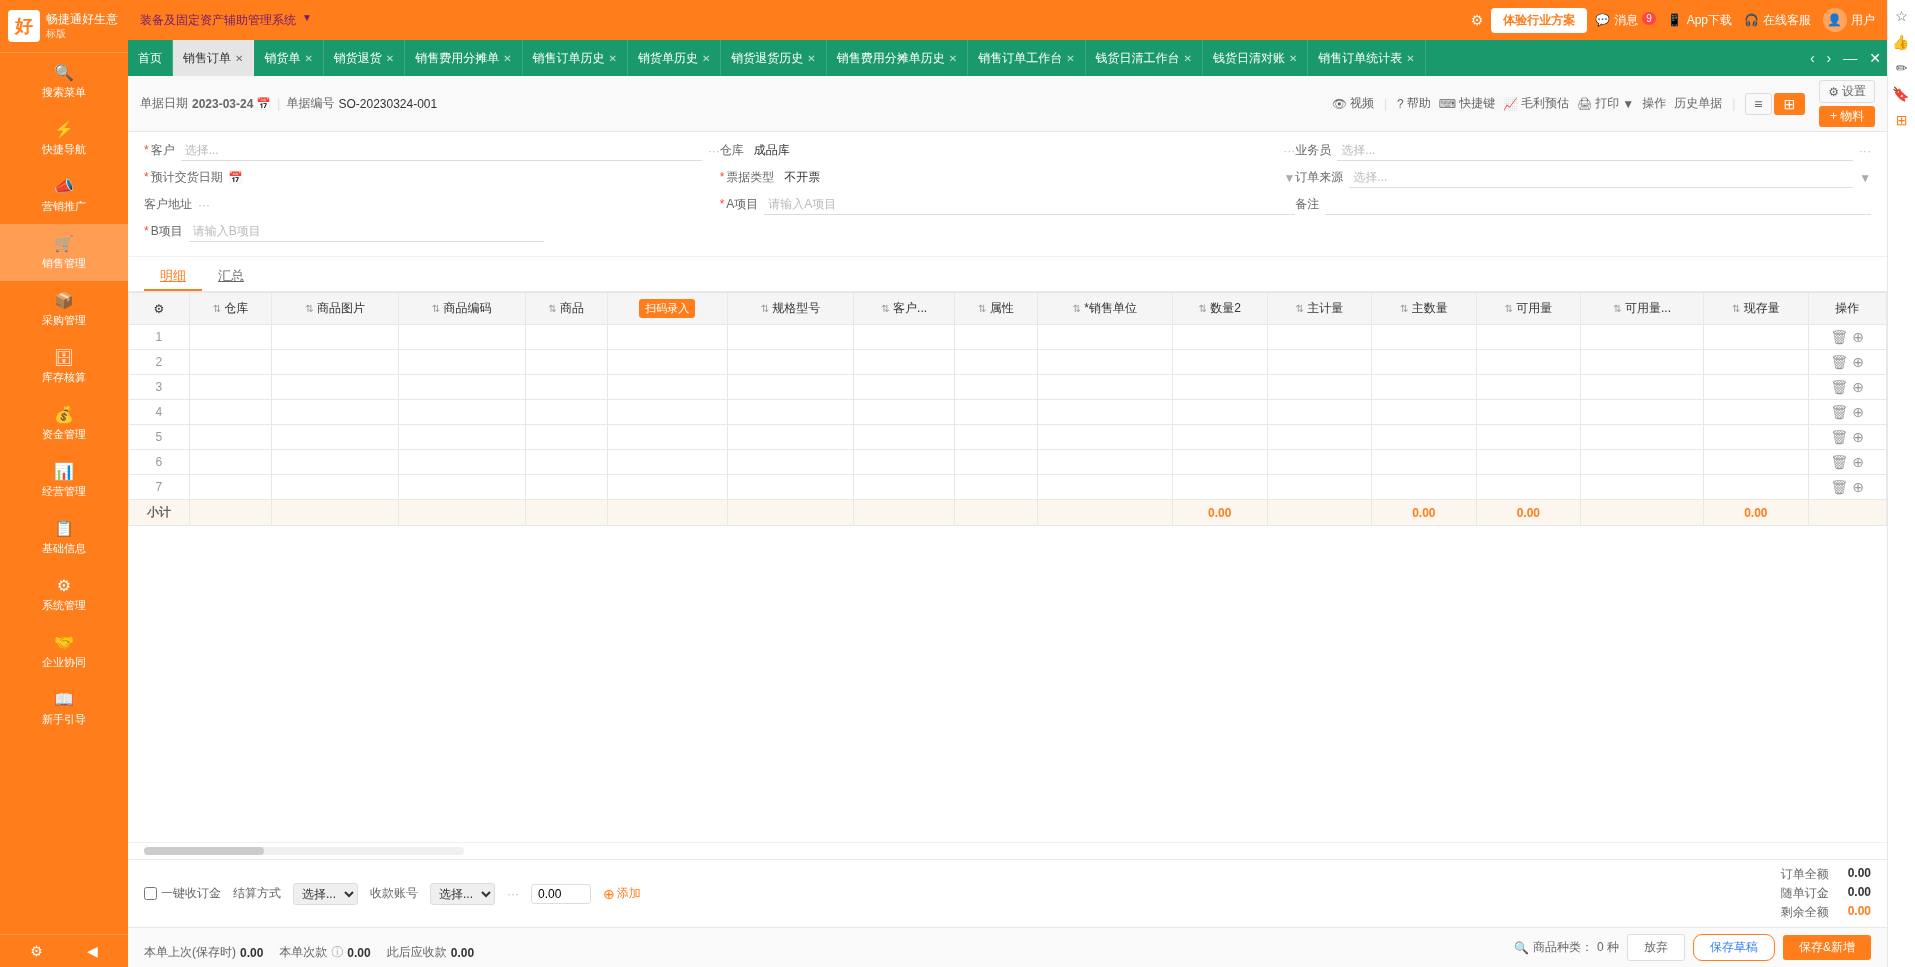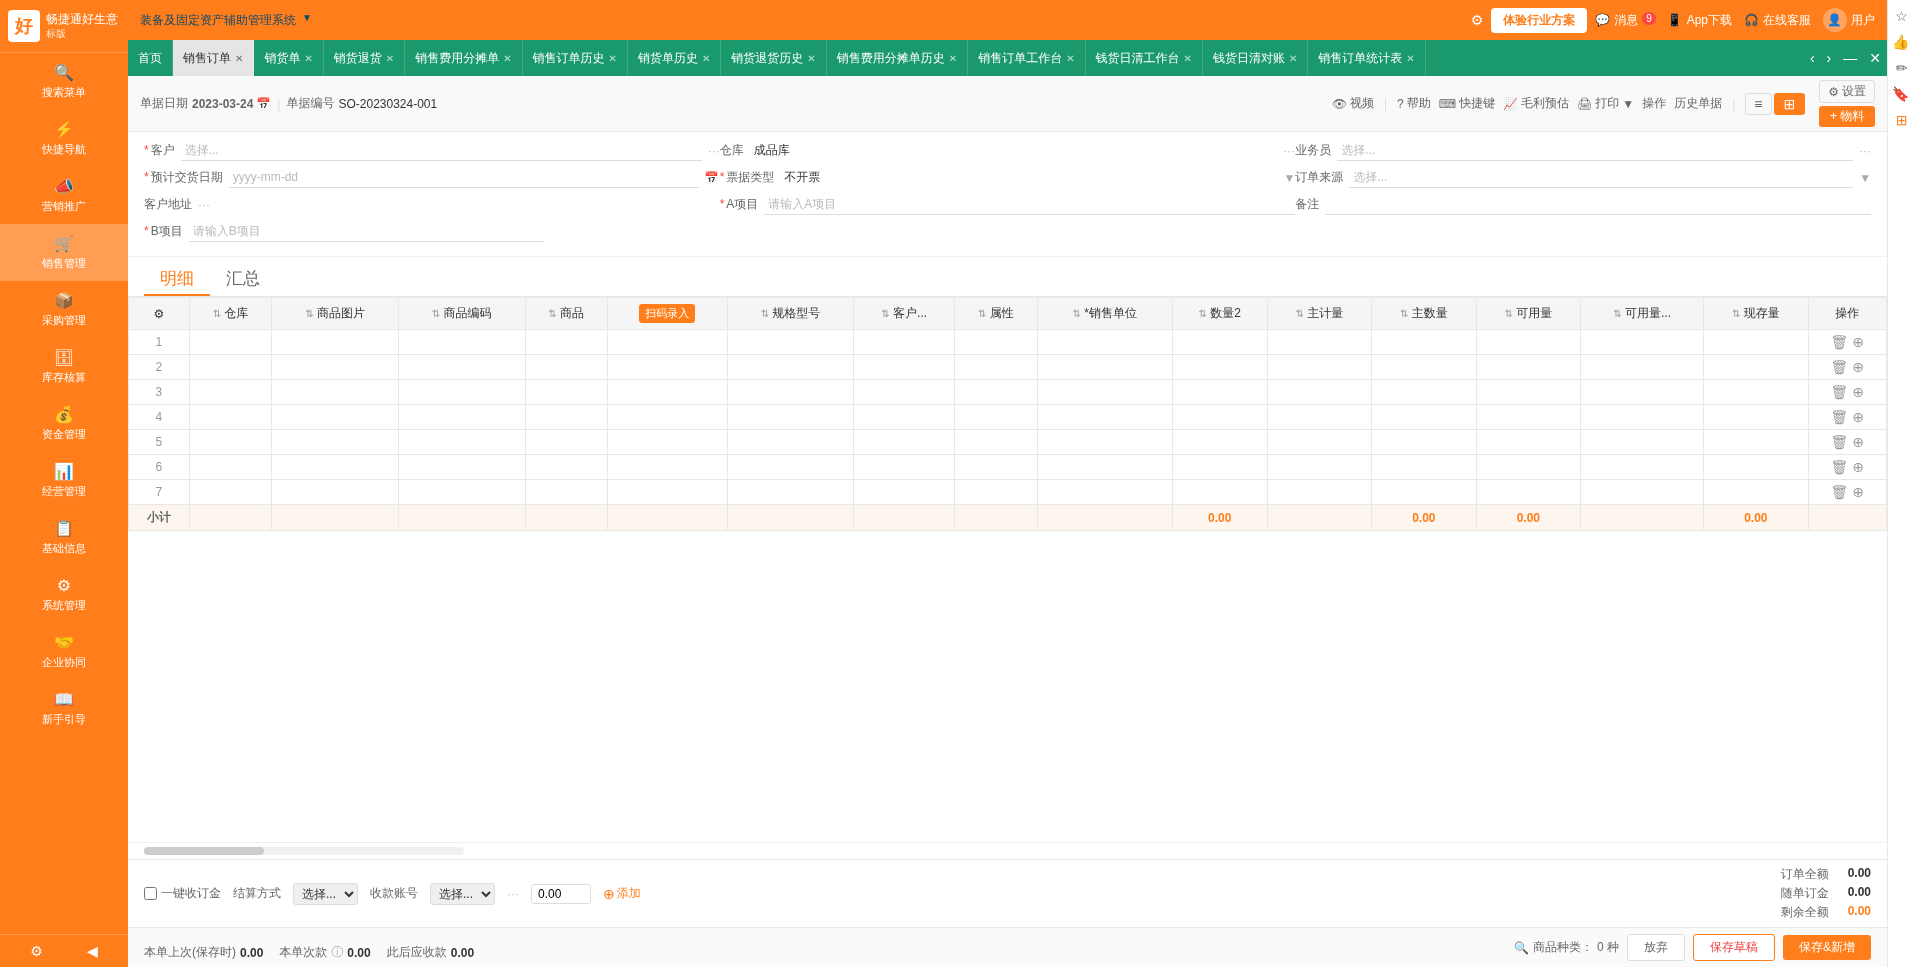--- a/index.html
+++ b/index.html
@@ -55,21 +55,21 @@
     
     .topbar {
       background: #ff7d1a;
       display: flex;
       align-items: center;
       padding: 0 12px;
       height: 40px;
       gap: 8px;
     }
     .topbar-title {
-      color: #0c4a6e;
+      color: #701a75;
       font-size: 13px;
       flex: 1;
       display: flex; align-items: flex-start; gap: 6px;
     }
     .topbar-title .chevron { font-size: 10px; }
     .topbar-btn {
       background: white;
       color: #ff7d1a;
       border: none;
       padding: 4px 12px;
@@ -193,21 +193,22 @@
       display: flex;
       padding: 6px 16px 0;
       border-bottom: 1px solid #e8e8e8;
       gap: 0;
     }
     .sub-tab {
       padding: 4px 16px;
       cursor: pointer;
       color: #666;
       border-bottom: 2px solid transparent;
-      font-size: 17px;
+      font-size: 13px;
+      text-decoration: underline;
     }
     .sub-tab.active {
       color: #ff7d1a;
       border-bottom-color: #ff7d1a;
     }
 
     
     .table-container {
       flex: 1;
       overflow: auto;
@@ -319,22 +320,22 @@
     }
     .footer-item { display: flex; align-items: center; gap: 4px; color: #666; }
     .footer-right { margin-left: auto; display: flex; align-items: center; gap: 8px; }
     .btn-discard {
       background: white; border: 1px solid #ddd;
       padding: 4px 16px; border-radius: 3px;
       cursor: pointer; color: #666; font-size: 12px;
     }
     .btn-save-draft {
       background: white; border: 1px solid #ff7d1a;
-      padding: 4px 16px; border-radius: 3px;
-      cursor: pointer; color: #ef4444; font-size: 12px;
+      padding: 4px 16px; border-radius: 9px;
+      cursor: pointer; color: #3b82f6; font-size: 12px;
     }
     .btn-save-new {
       background: #ff7d1a; color: white; border: none;
       padding: 4px 16px; border-radius: 3px;
       cursor: pointer; font-size: 12px;
     }
 
     
     .right-toolbar {
       width: 28px;
@@ -595,21 +596,20 @@
           </span>
           <input class="form-input" type="text" placeholder="选择..." style="">
           <span class="form-dots">···</span>
         </div>
       </div>
       <div class="form-row">
         <div class="form-field">
           <span class="form-label">
             <span class="required">*</span><span>预计交货日期</span>
           </span>
-          <input class="form-input" type="text" placeholder="yyyy-mm-dd" style="">
           <span class="form-cal-icon">📅</span>
         </div>
         <div class="form-field">
           <span class="form-label">
             <span class="required">*</span><span>票据类型</span>
           </span>
           <span style="color:#333;margin-left:4px">不开票</span>
           <span class="form-select-arrow" style="margin-left:auto">▼</span>
         </div>
         <div class="form-field">

